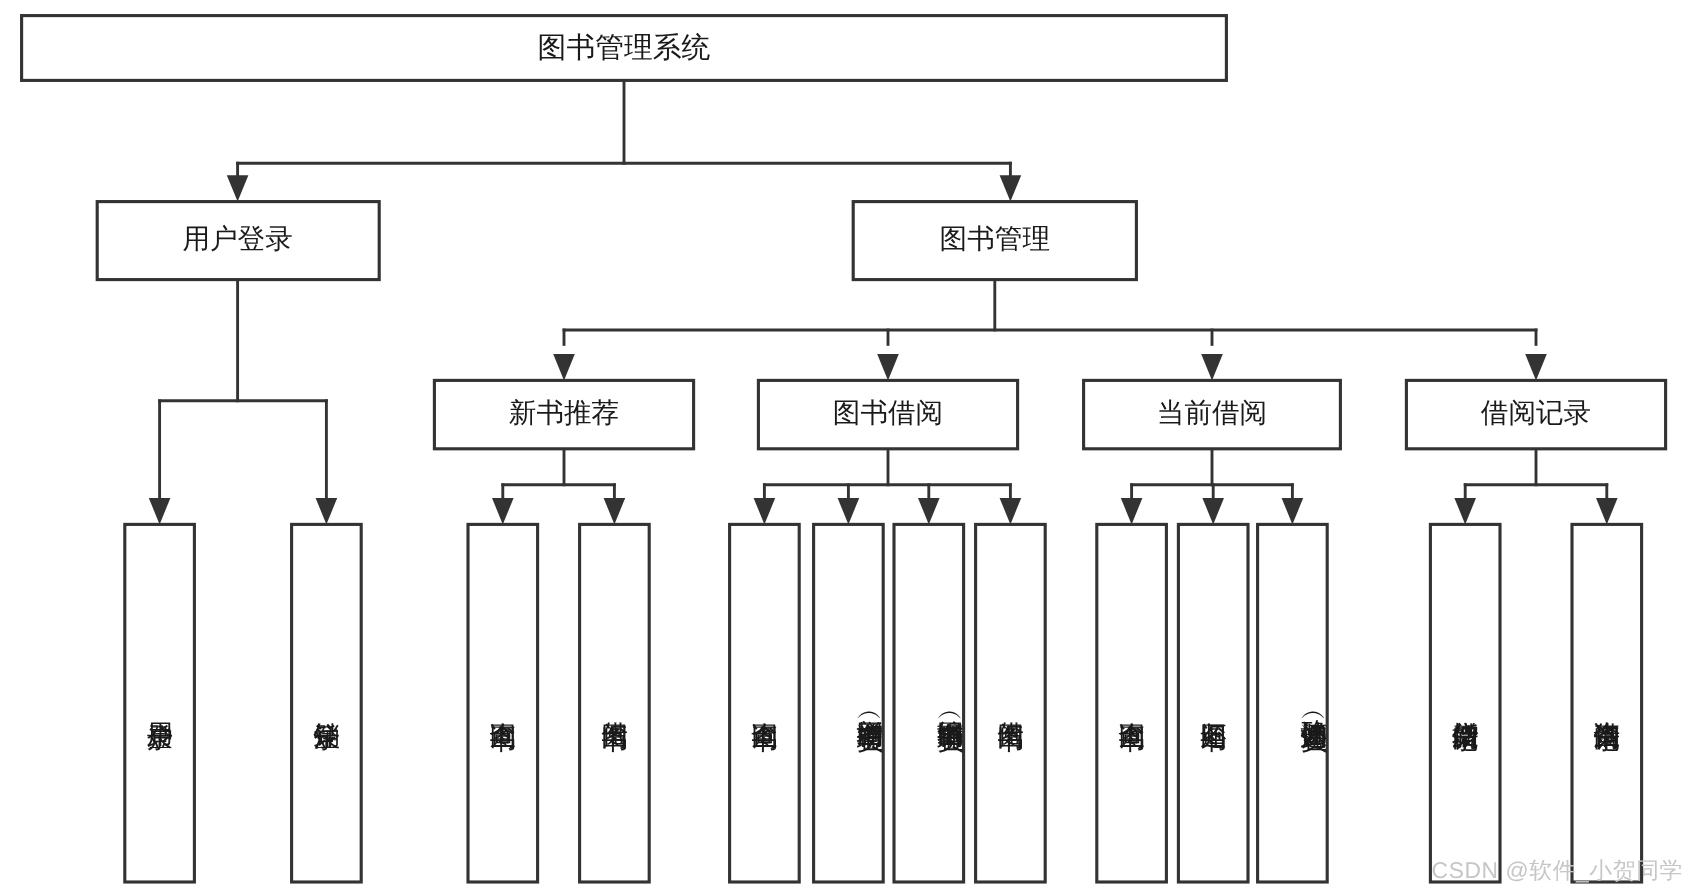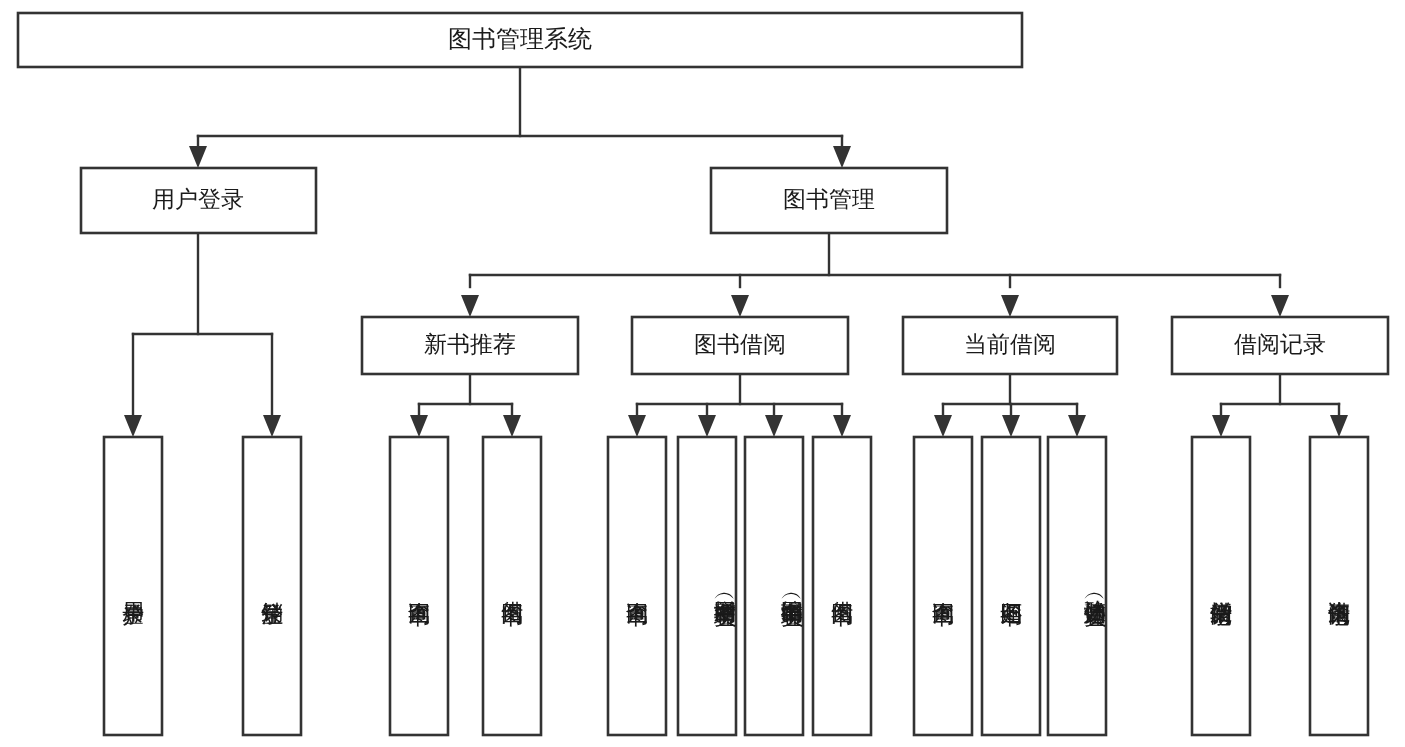--- a/index.html
+++ b/index.html
@@ -221,14 +221,15 @@
   <div class="vlabel" style="left:608px; top:437px; width:58px; height:298px;">查询图书</div>
   <div class="vlabel" style="left:678px; top:437px; width:58px; height:298px; align-items:flex-start;">新增图书（管理员）</div>
   <div class="vlabel" style="left:745px; top:437px; width:58px; height:298px; align-items:flex-start;">编辑图书（管理员）</div>
   <div class="vlabel" style="left:813px; top:437px; width:58px; height:298px;">借阅图书</div>
   <div class="vlabel" style="left:914px; top:437px; width:58px; height:298px;">查询图书</div>
   <div class="vlabel" style="left:982px; top:437px; width:58px; height:298px;">归还图书</div>
   <div class="vlabel" style="left:1048px; top:437px; width:58px; height:298px; align-items:flex-start;">确认归还（管理员）</div>
   <div class="vlabel" style="left:1192px; top:437px; width:58px; height:298px;">新增借阅记录</div>
   <div class="vlabel" style="left:1310px; top:437px; width:58px; height:298px;">查询借阅记录</div>
 
+  <div class="watermark">CSDN @软件_小贺同学</div>
 
 </div>
 
 </body></html>

